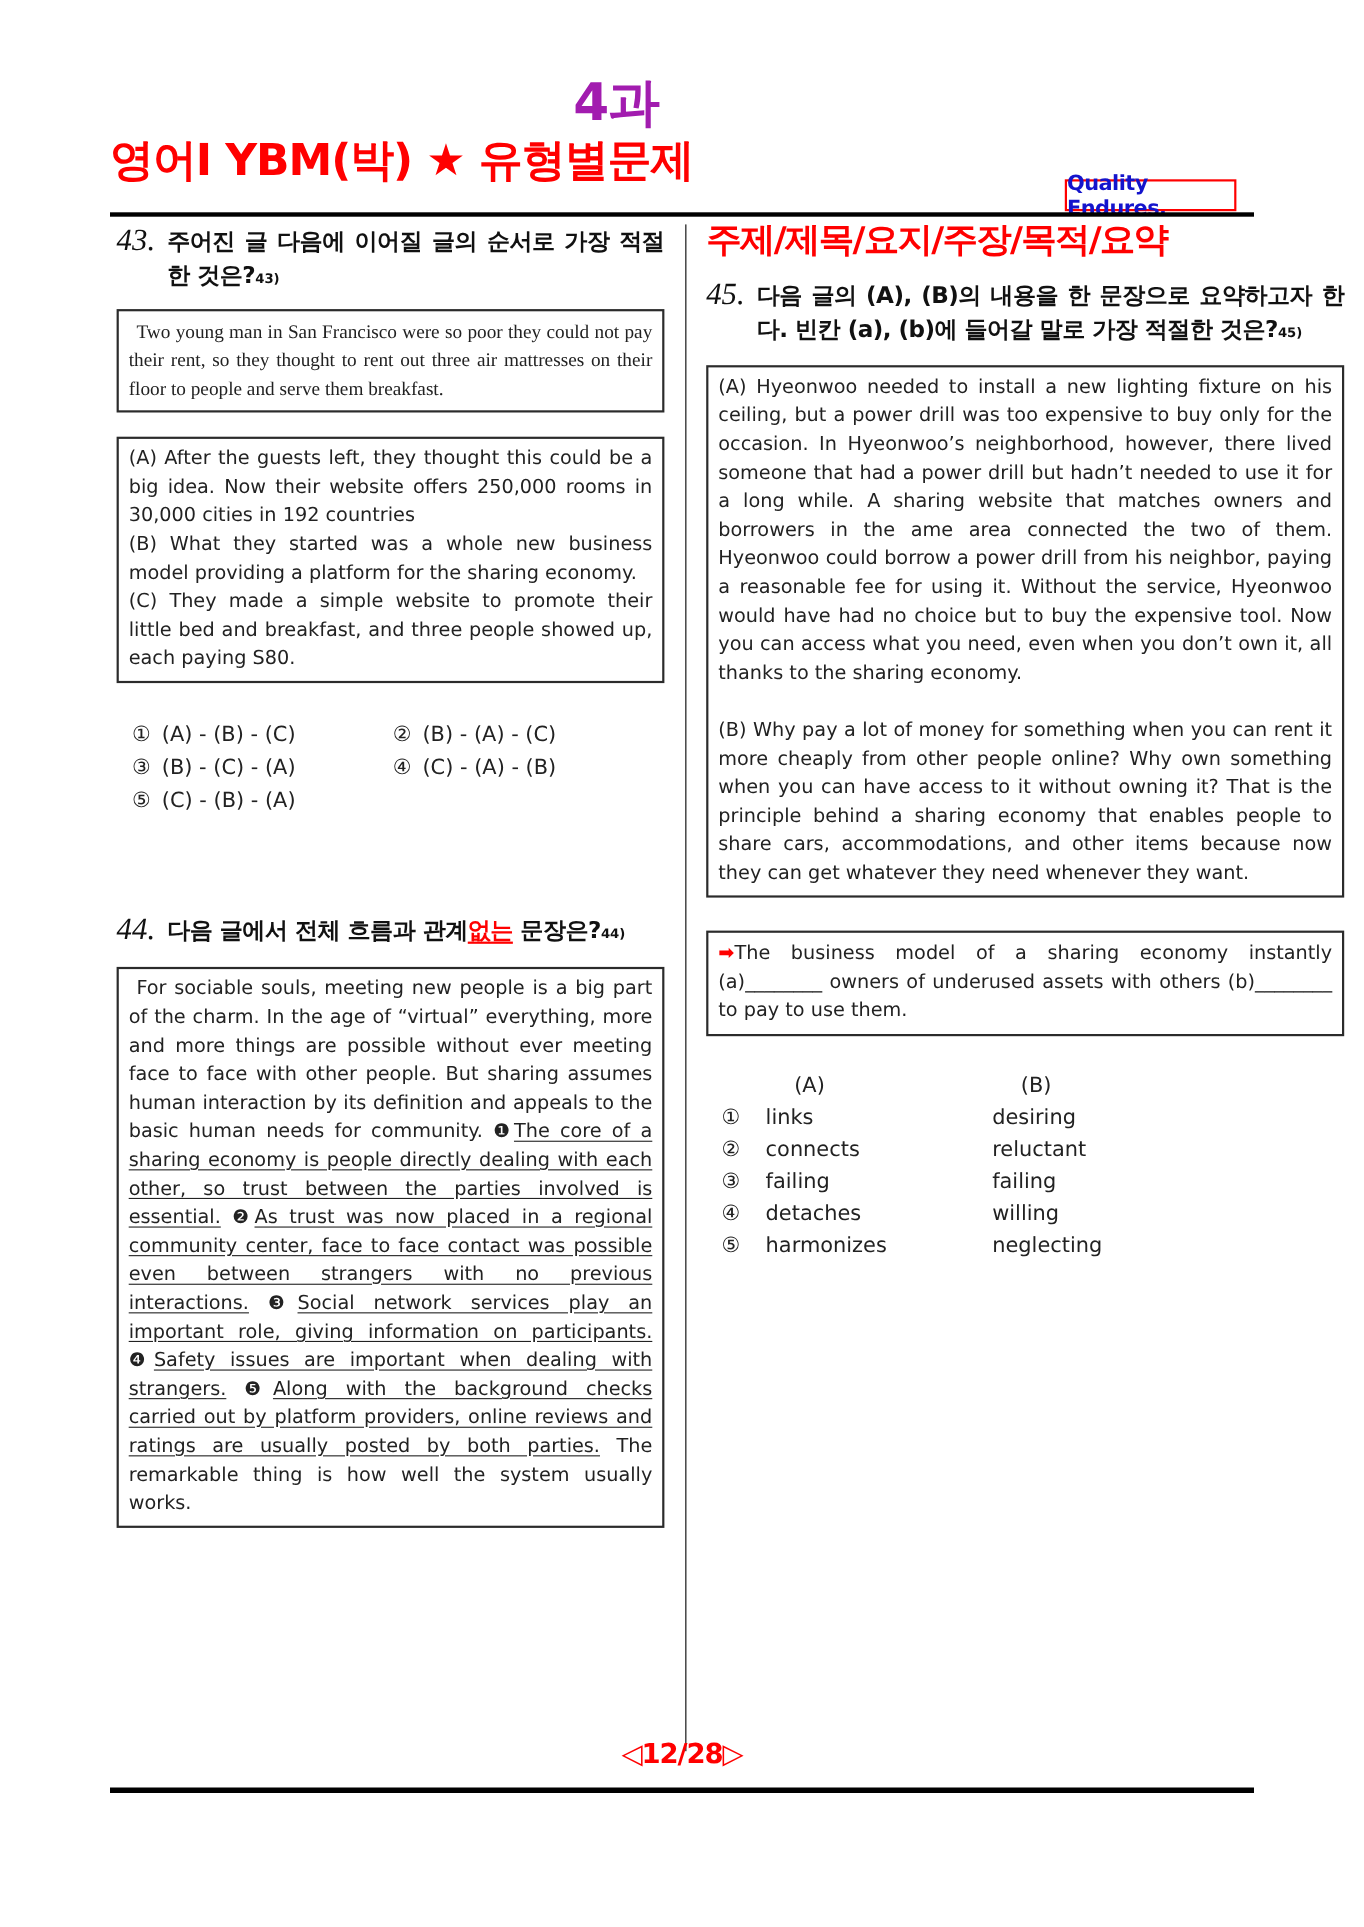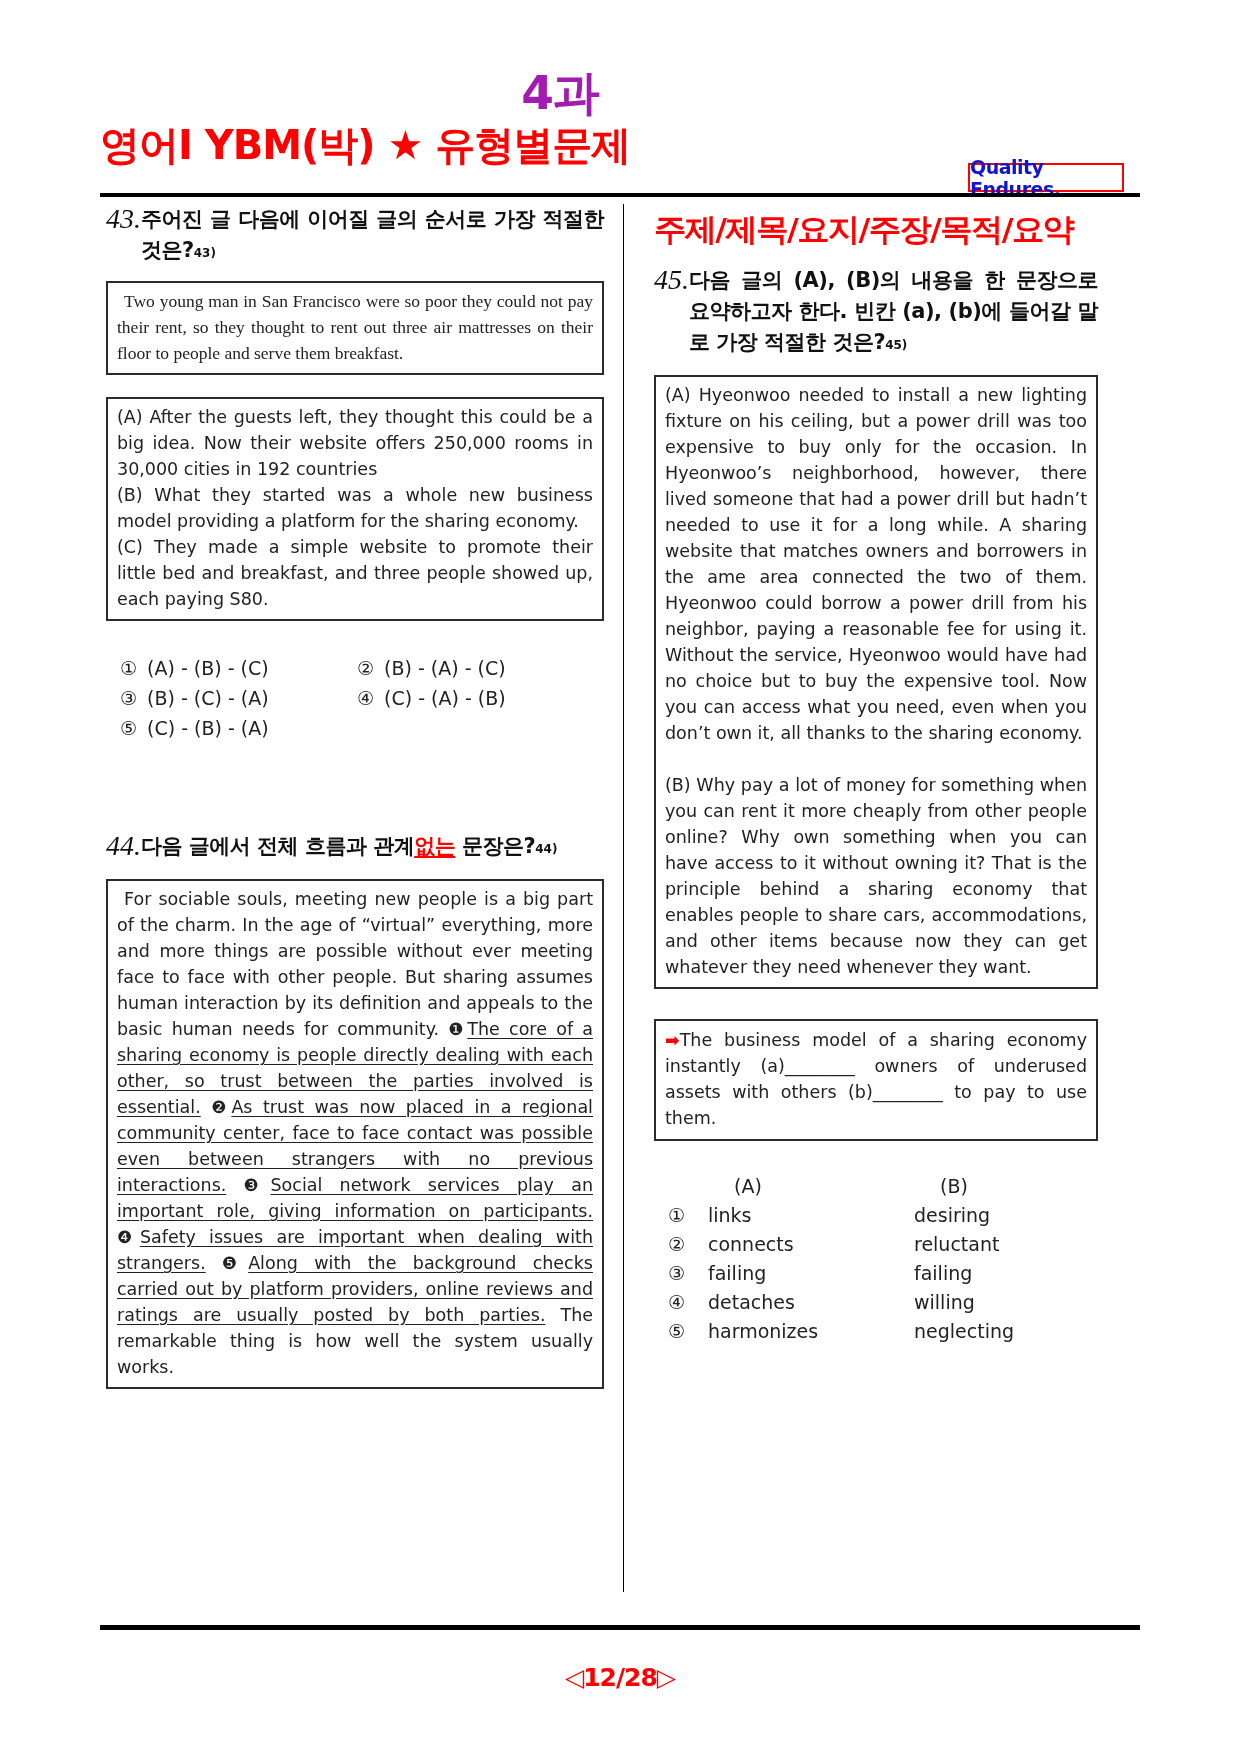--- a/index.html
+++ b/index.html
@@ -22,28 +22,28 @@
   }
   .badge {
     position:absolute; left:968px; top:163px; width:156px; height:29px;
     border:2px solid #ff0000; display:flex; align-items:center; justify-content:center;
     color:#1414cc; font-size:19px; font-weight:bold; letter-spacing:-0.5px;
   }
   .top-rule { position:absolute; left:100px; top:193px; width:1040px; height:4px; background:#000; }
   .divider  { position:absolute; left:623px; top:204px; width:1px; height:1388px; background:#000; }
   .foot-rule{ position:absolute; left:100px; top:1625px; width:1040px; height:5px; background:#000; }
   .page-num {
-    position:absolute; left:0; top:1663px; width:1240px; text-align:center;
+    position:absolute; left:0; top:1580px; width:1240px; text-align:center;
     color:#ff0000; font-size:25px; font-weight:bold; letter-spacing:-1px;
   }
   
   .col-left  { position:absolute; left:106px; top:204px; width:498px; }
-  .col-right { position:absolute; left:642px; top:209px; width:444px;margin-left:12px; }
-  
-  .q-head { display:flex; gap:0; }
+  .col-right { position:absolute; left:642px; top:197px; width:580px; }
+  
+  .q-head { display:flex; gap:11px; }
   .q-num  {
     font-family:"Liberation Serif","DejaVu Serif",serif; font-style:italic;
     font-size:28px; line-height:30px; flex:0 0 auto; color:#111;
   }
   .q-title {
     flex:1 1 auto; font-size:21px; line-height:31px; font-weight:bold;
     text-align:justify; color:#111; letter-spacing:-0.5px;
   }
   .fnote { font-size:12px; font-weight:bold; letter-spacing:0; }
   .hl-red { color:#ff0000; text-decoration:underline; text-underline-offset:3px; }

